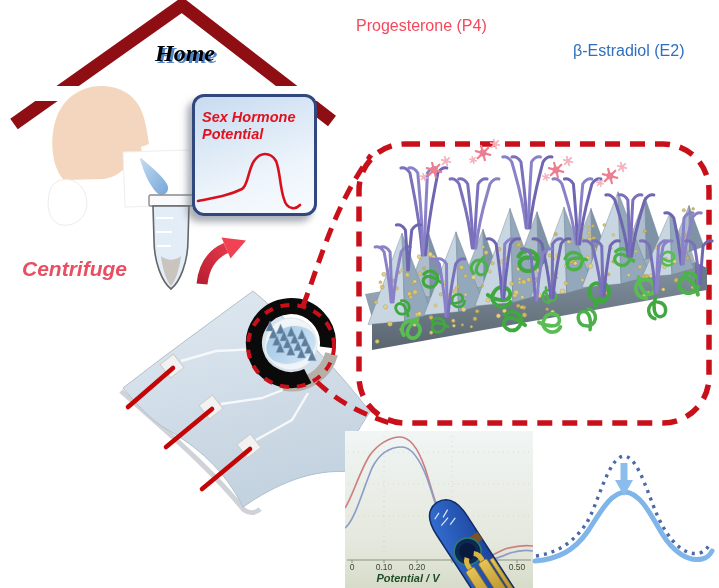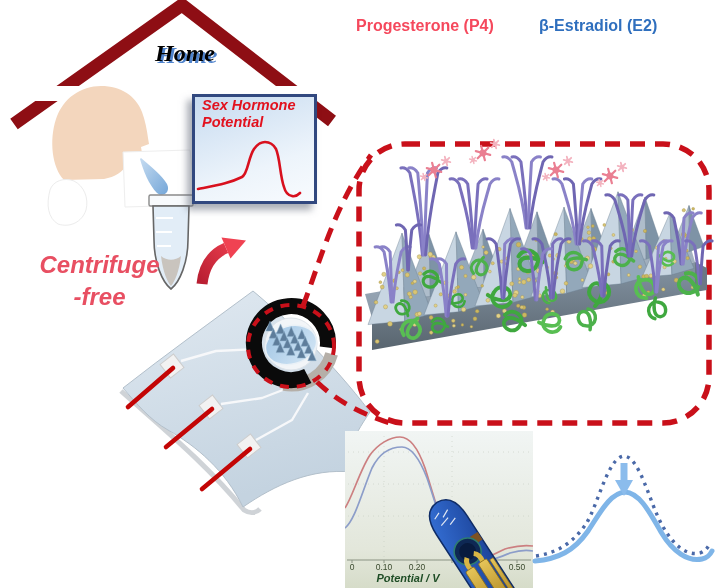--- a/index.html
+++ b/index.html
@@ -3,29 +3,29 @@
 <meta charset="utf-8">
 <style>
   html,body{margin:0;padding:0;background:#fff;}
   #canvas{position:relative;width:719px;height:588px;background:#ffffff;overflow:hidden;
           font-family:"Liberation Sans",sans-serif;}
   #art{position:absolute;left:0;top:0;z-index:1;}
   .txt{position:absolute;z-index:2;white-space:nowrap;}
   #home-label{left:133px;top:40px;width:104px;text-align:center;
     font-family:"Liberation Serif",serif;font-style:italic;font-weight:bold;font-size:24px;
     color:#000000;text-shadow:2.5px 2px 0 #4F83CC;}
-  .legend-label{top:17px;font-weight:bold;font-size:16px;}
+  .legend-label{top:17px;font-weight:normal;font-size:16px;}
   #legend-p4{left:356px;}
-  #legend-e2{left:539px;}
-  #centrifuge-label{left:22px;top:249px;width:155px;text-align:center;
-    font-style:italic;font-weight:bold;font-size:24px;color:#E84F62;line-height:1.35;}
+  #legend-e2{left:573px;margin-top:25px;}
+  #centrifuge-label{left:22px;top:255px;width:155px;text-align:left;
+    font-style:italic;font-weight:bold;font-size:21px;color:#E84F62;line-height:1.35;}
   #monitor-box{position:absolute;z-index:2;left:192px;top:94px;width:112px;height:104px;
-    border:3px solid #31487F;border-radius:0;
+    border:3px solid #31487F;border-radius:12px;
     background:linear-gradient(160deg,#C7DBF0 0%,#EDF4FB 65%,#F8FBFE 100%);
-    box-shadow:-5px 6px 7px rgba(100,108,122,.55);padding:0 0 0 7px;}
+    box-shadow:-5px 6px 7px rgba(100,108,122,.55);padding:12px 0 0 7px;}
   #monitor-box .mtitle{display:block;color:#E2111E;font-style:italic;font-weight:bold;
     font-size:14.5px;line-height:1.15;}
   #monitor-curve{position:absolute;left:1px;bottom:0px;}
 </style>
 </head>
 <body>
 
 <div id="canvas">
 
 <svg id="art" width="719" height="588" viewBox="0 0 719 588">
@@ -551,16 +551,15 @@
 <div id="monitor-box">
   <span class="mtitle">Sex Hormone</span>
   <span class="mtitle">Potential</span>
   <svg id="monitor-curve" width="108" height="62" viewBox="0 0 108 62">
     <path d="M2,50 C22,46 34,44 46,38 C52,35 52,19 58,10 Q63,3 69,3 Q76,3 80,10 C84,19 84,37 88,48 Q90,56 96,57 Q100,58 104,54" fill="none" stroke="#D8101E" stroke-width="2.6" stroke-linecap="round"></path>
   </svg>
 </div>
 
 <div class="txt" id="centrifuge-label">
   <div>Centrifuge</div>
-  <div>-free</div>
 </div>
 
 </div>
 
 </body></html>

